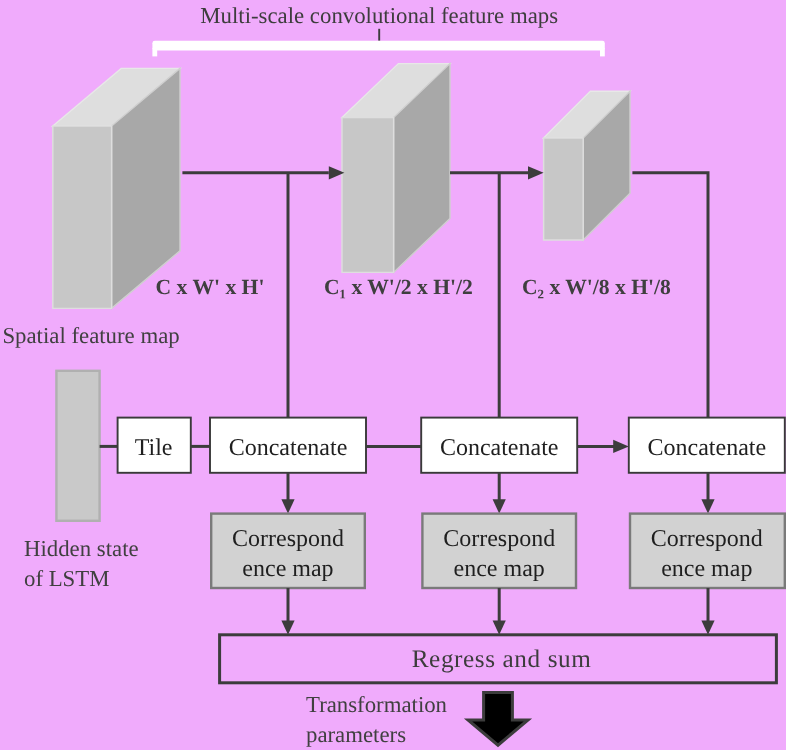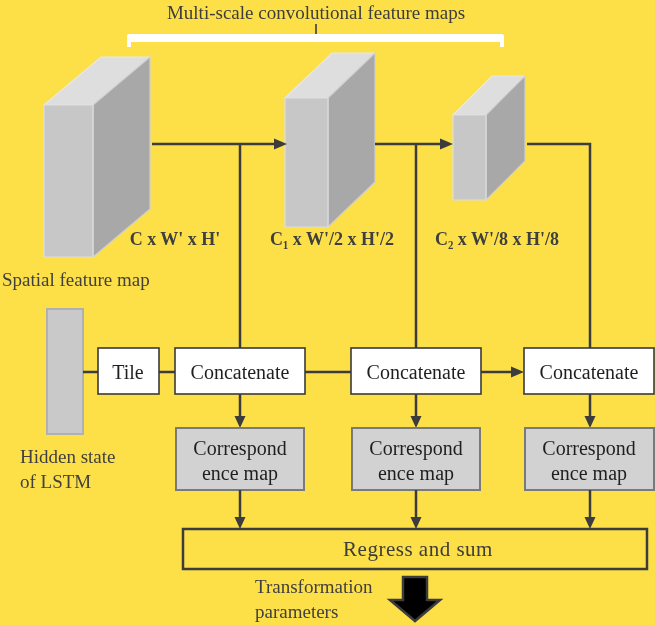--- a/index.html
+++ b/index.html
@@ -1,16 +1,16 @@
 <!DOCTYPE html>
 <html><head>
 <meta charset="utf-8">
 <style>
   html,body{margin:0;padding:0;background:#000;}
-  .stage{position:relative;width:655px;height:625px;background:#fde047;overflow:hidden;
+  .stage{position:relative;width:655px;height:625px;background:#f0abfc;overflow:hidden;
          font-family:"Liberation Serif","DejaVu Serif",serif;}
   svg{display:block;}
   .ink{stroke:#3c3c3c;stroke-width:2.5;fill:none;}
   .ink-thin{stroke:#3c3c3c;stroke-width:1.6;fill:none;}
   .head{fill:#3c3c3c;stroke:none;}
   .face-front{fill:#c7c7c7;stroke:#dedede;stroke-width:1.2;}
   .face-top{fill:#dedede;stroke:#e8e8e8;stroke-width:1.2;}
   .face-side{fill:#a8a8a8;stroke:#cfcfcf;stroke-width:1.2;}
   .lstm-rect{fill:#c9c9c9;stroke:#b0b0b0;stroke-width:2;}
   .white-box{fill:#ffffff;stroke:#3a3a3a;stroke-width:1.6;}

